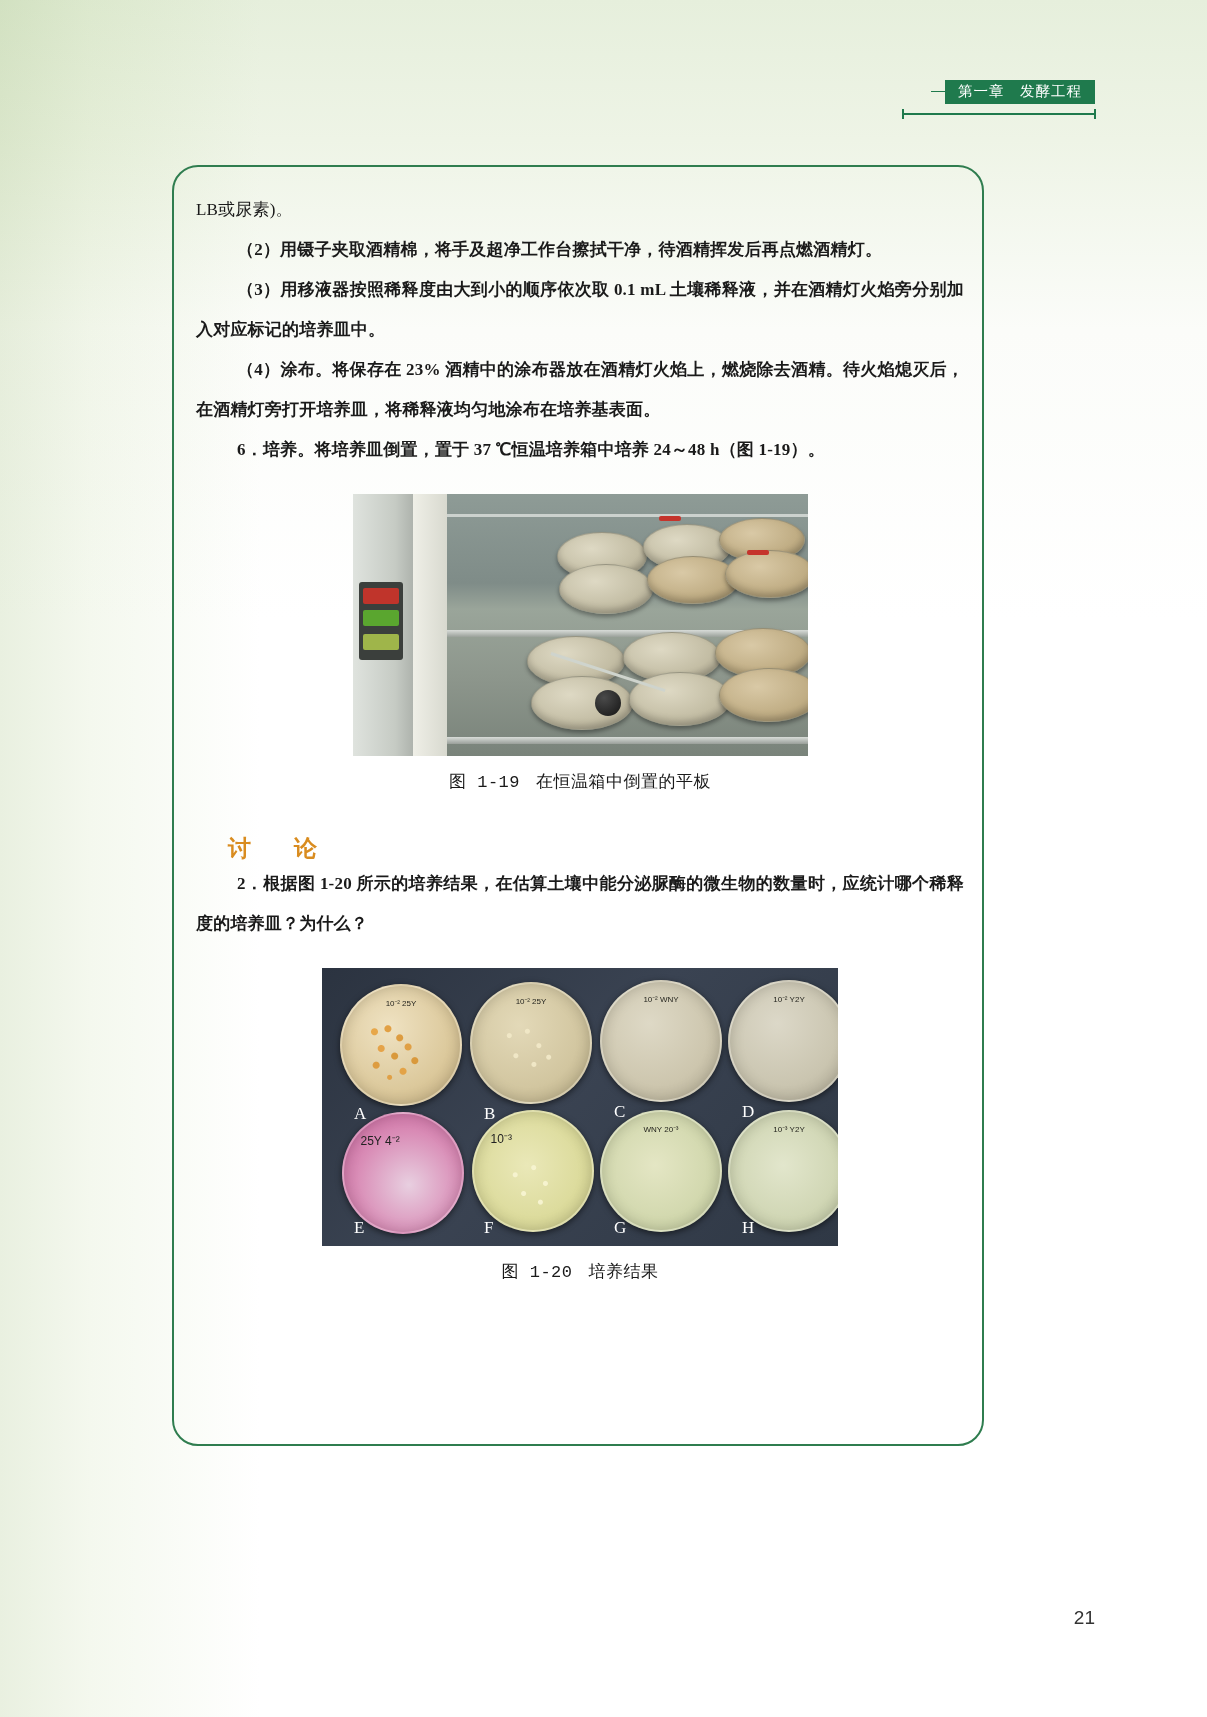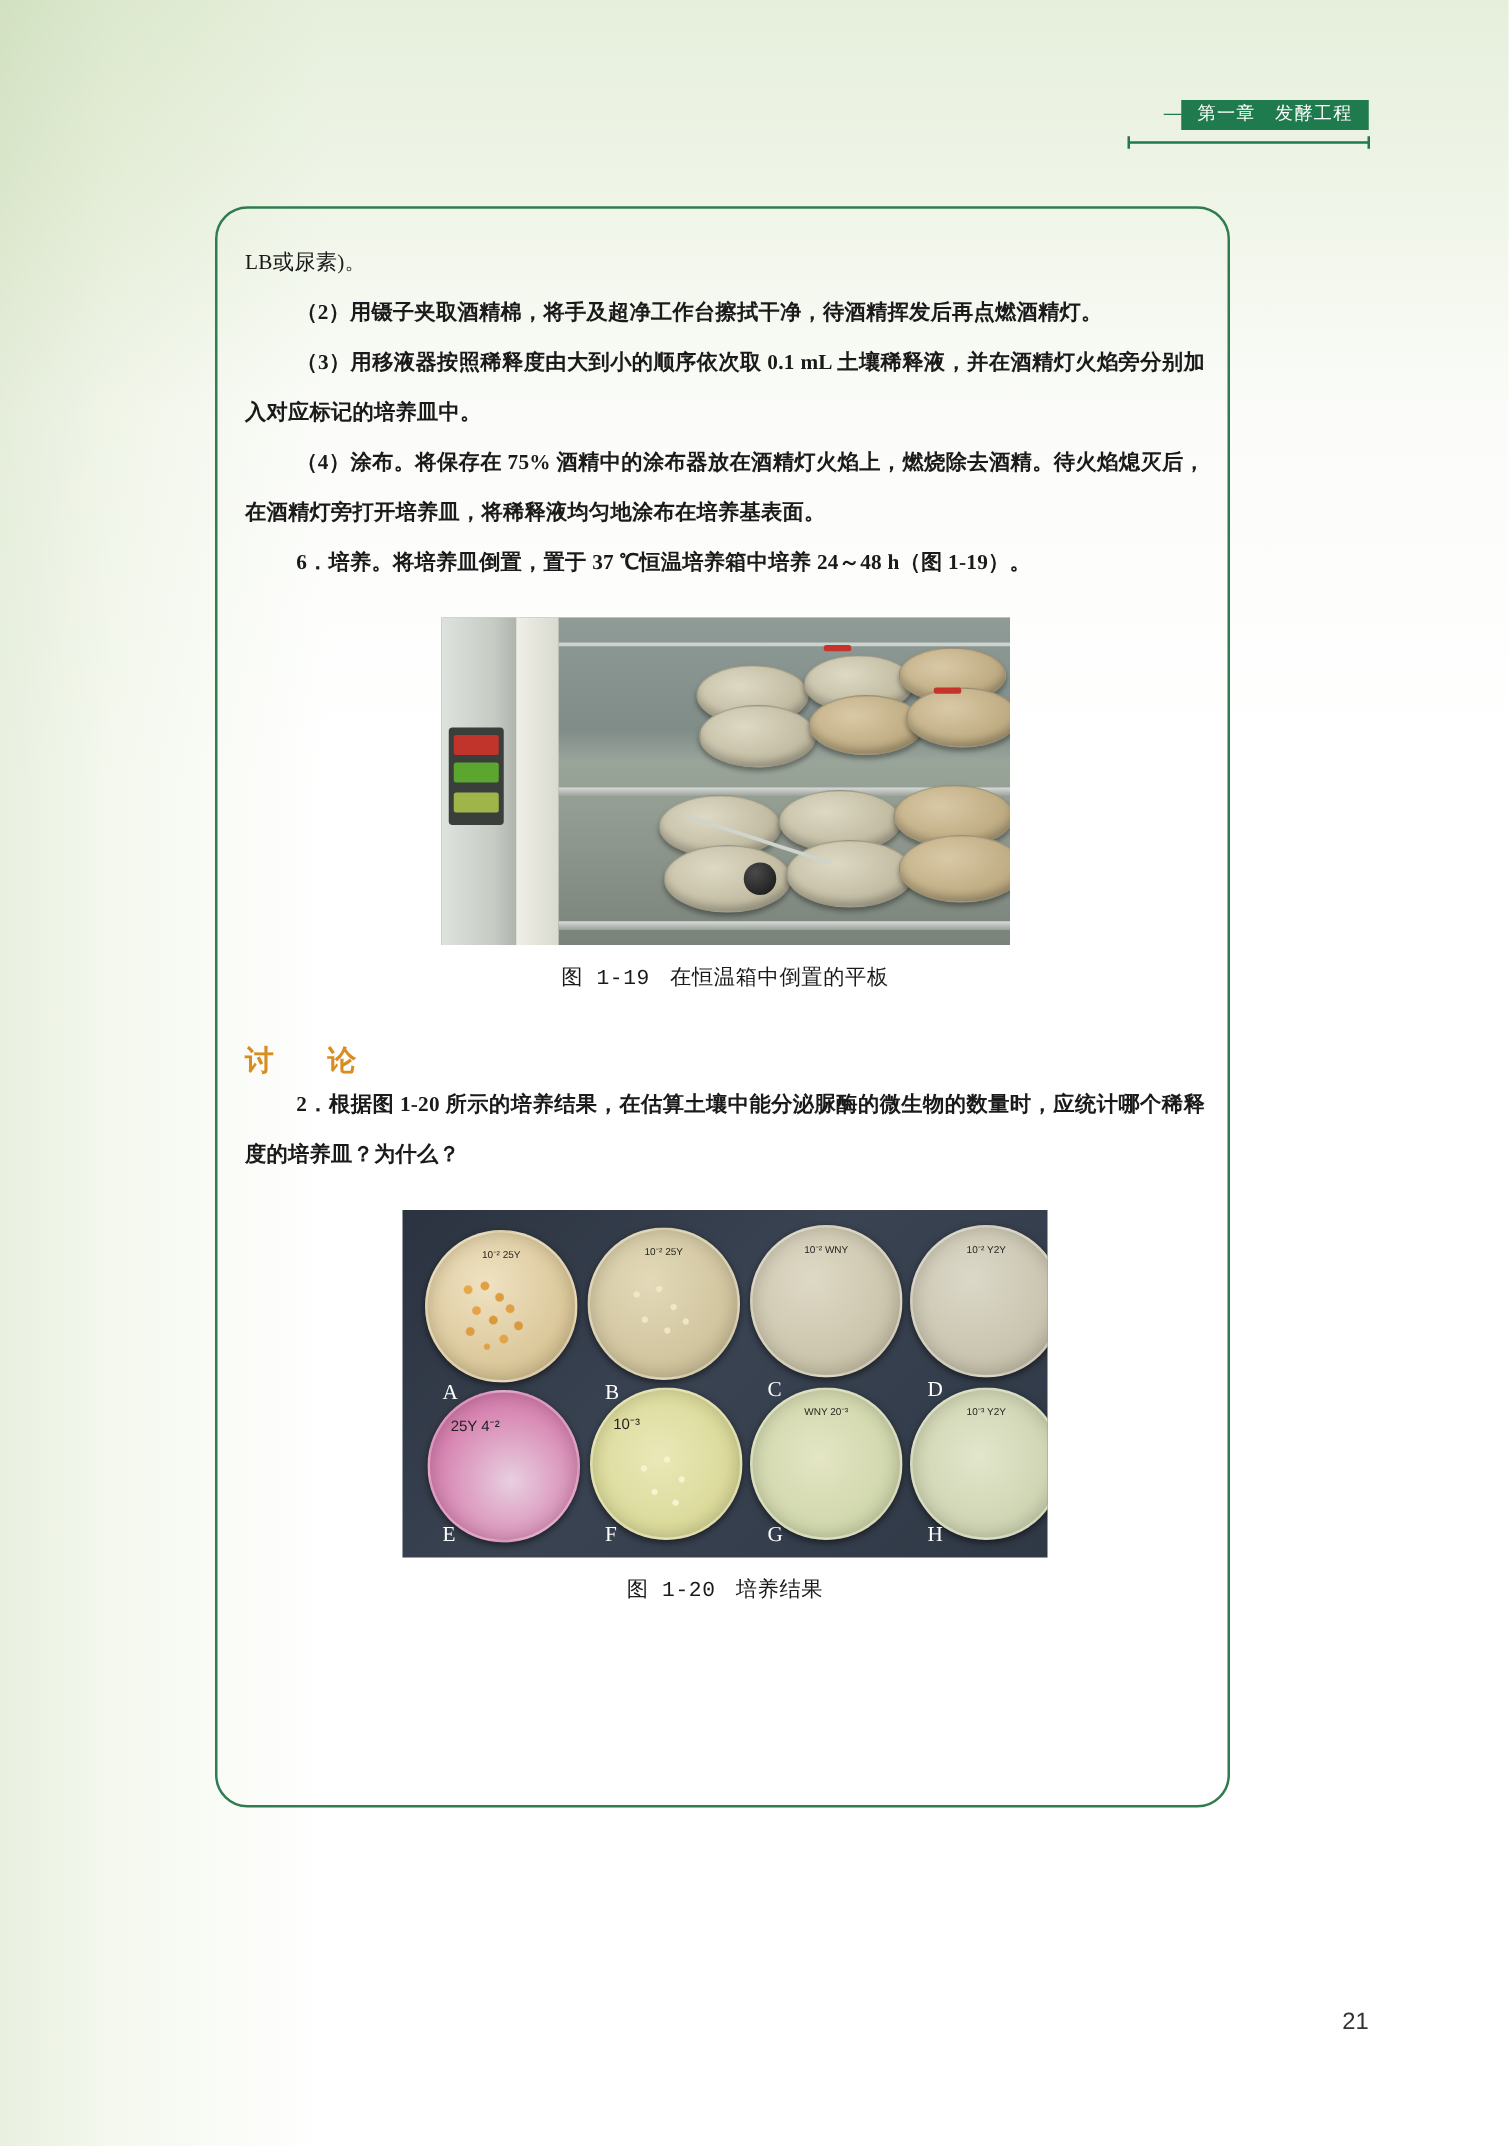--- a/index.html
+++ b/index.html
@@ -225,20 +225,21 @@
   }
 
   
   .discuss-head {
     margin-top: 40px;
     color: #d98c1f;
     font-family: "Liberation Sans", sans-serif;
     font-size: 23px;
     font-weight: bold;
     letter-spacing: 10px;
+    margin-left: 32px;
   }
 
   .page-number {
     position: absolute;
     right: 112px;
     bottom: 88px;
     font-family: "Liberation Sans", sans-serif;
     font-size: 19px;
     color: #333;
   }
@@ -254,21 +255,21 @@
   </div>
   <div class="chapter-underline"></div>
 
   <div class="content-frame"></div>
 
   <div class="content-inner">
 
     <p>LB或尿素)。</p>
     <p class="indent">（2）用镊子夹取酒精棉，将手及超净工作台擦拭干净，待酒精挥发后再点燃酒精灯。</p>
     <p class="indent">（3）用移液器按照稀释度由大到小的顺序依次取 0.1 mL 土壤稀释液，并在酒精灯火焰旁分别加入对应标记的培养皿中。</p>
-    <p class="indent">（4）涂布。将保存在 75% 酒精中的涂布器放在酒精灯火焰上，燃烧除去酒精。待火焰熄灭后，在酒精灯旁打开培养皿，将稀释液均匀地涂布在培养基表面。</p>
+    <p class="indent">（4）涂布。将保存在 23% 酒精中的涂布器放在酒精灯火焰上，燃烧除去酒精。待火焰熄灭后，在酒精灯旁打开培养皿，将稀释液均匀地涂布在培养基表面。</p>
     <p class="indent">6．培养。将培养皿倒置，置于 37 ℃恒温培养箱中培养 24～48 h（图 1-19）。</p>
 
     <div class="figure">
       <div class="photo1">
         <div class="p1-wall"></div>
         <div class="p1-panel"></div>
         <div class="p1-led l1"></div>
         <div class="p1-led l2"></div>
         <div class="p1-led l3"></div>
         <div class="p1-door"></div>

